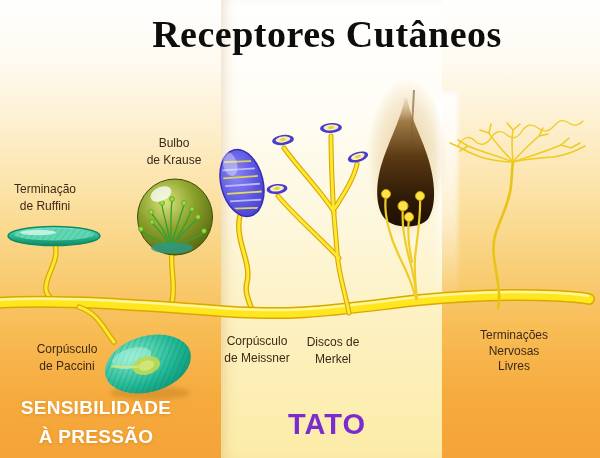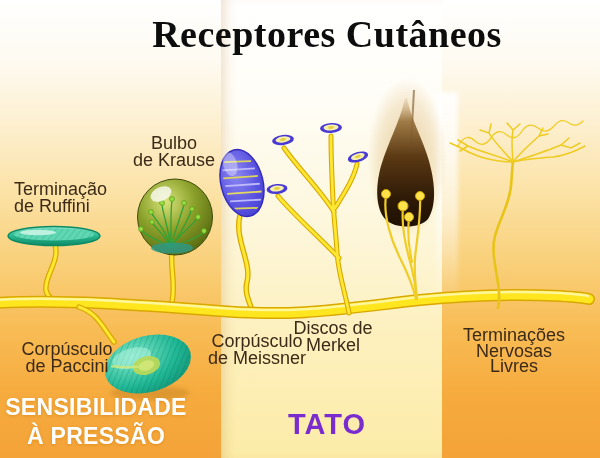--- a/index.html
+++ b/index.html
@@ -15,26 +15,26 @@
   .band-right{left:442px;width:158px;
     background:linear-gradient(180deg,#ffffff 0%,#fefaf0 14%,#fdefcd 28%,#fbe0a0 44%,
                #f9cf78 58%,#f8bc55 72%,#f6ab3e 86%,#f4a338 100%);}
   .edge-highlight{position:absolute;left:436px;top:92px;width:22px;height:215px;
     background:linear-gradient(180deg,rgba(255,255,255,.9) 0%,rgba(255,255,255,.55) 55%,rgba(255,255,255,0) 100%);
     filter:blur(2px);}
   .title{position:absolute;top:12px;left:0;width:100%;text-align:center;
     font-family:"Liberation Serif","DejaVu Serif",serif;font-weight:bold;
     font-size:38px;color:#0d0d0d;letter-spacing:.5px;padding-left:27px;}
   svg.art{position:absolute;left:0;top:0;}
-  .lbl{position:absolute;font-size:18px;line-height:17px;color:#3c2a18;
+  .lbl{position:absolute;font-size:12px;line-height:17px;color:#3c2a18;
     white-space:pre-line;text-align:center;transform:translateX(-50%);}
-  .lbl-left{transform:none;text-align:left;}
+  .lbl-left{transform:none;text-align:center;}
   .zone-lbl{position:absolute;font-weight:bold;white-space:pre-line;text-align:center;
     transform:translateX(-50%);}
-  .zone-white{color:#ffffff;font-size:23px;line-height:29px;letter-spacing:.3px;
+  .zone-white{color:#ffffff;font-size:19px;line-height:29px;letter-spacing:.3px;
     text-shadow:0 1px 3px rgba(205,125,10,.55);}
   .zone-tato{color:#7a2ccf;font-size:29px;letter-spacing:1px;}
 </style>
 </head>
 <body>
 
 <div class="stage">
 
   <div class="band band-left"></div>
   <div class="band band-mid"></div>
@@ -249,21 +249,21 @@
   <div class="title">Receptores Cutâneos</div>
 
   <div class="lbl lbl-left" style="left:14px;top:181px;">Terminação
 de Ruffini</div>
   <div class="lbl" style="left:174px;top:135px;">Bulbo
 de Krause</div>
   <div class="lbl" style="left:67px;top:341px;">Corpúsculo
 de Paccini</div>
   <div class="lbl" style="left:257px;top:333px;">Corpúsculo
 de Meissner</div>
-  <div class="lbl" style="left:333px;top:320px;">Discos de
+  <div class="lbl" style="left:333px;top:334px;">Discos de
 Merkel</div>
   <div class="lbl" style="left:514px;top:328px;line-height:15.5px;">Terminações
 Nervosas Livres</div>
 
   <div class="zone-lbl zone-white" style="left:96px;top:393px;">SENSIBILIDADE
 À PRESSÃO</div>
   <div class="zone-lbl zone-tato" style="left:327px;top:408px;">TATO</div>
 
 </div>
 

